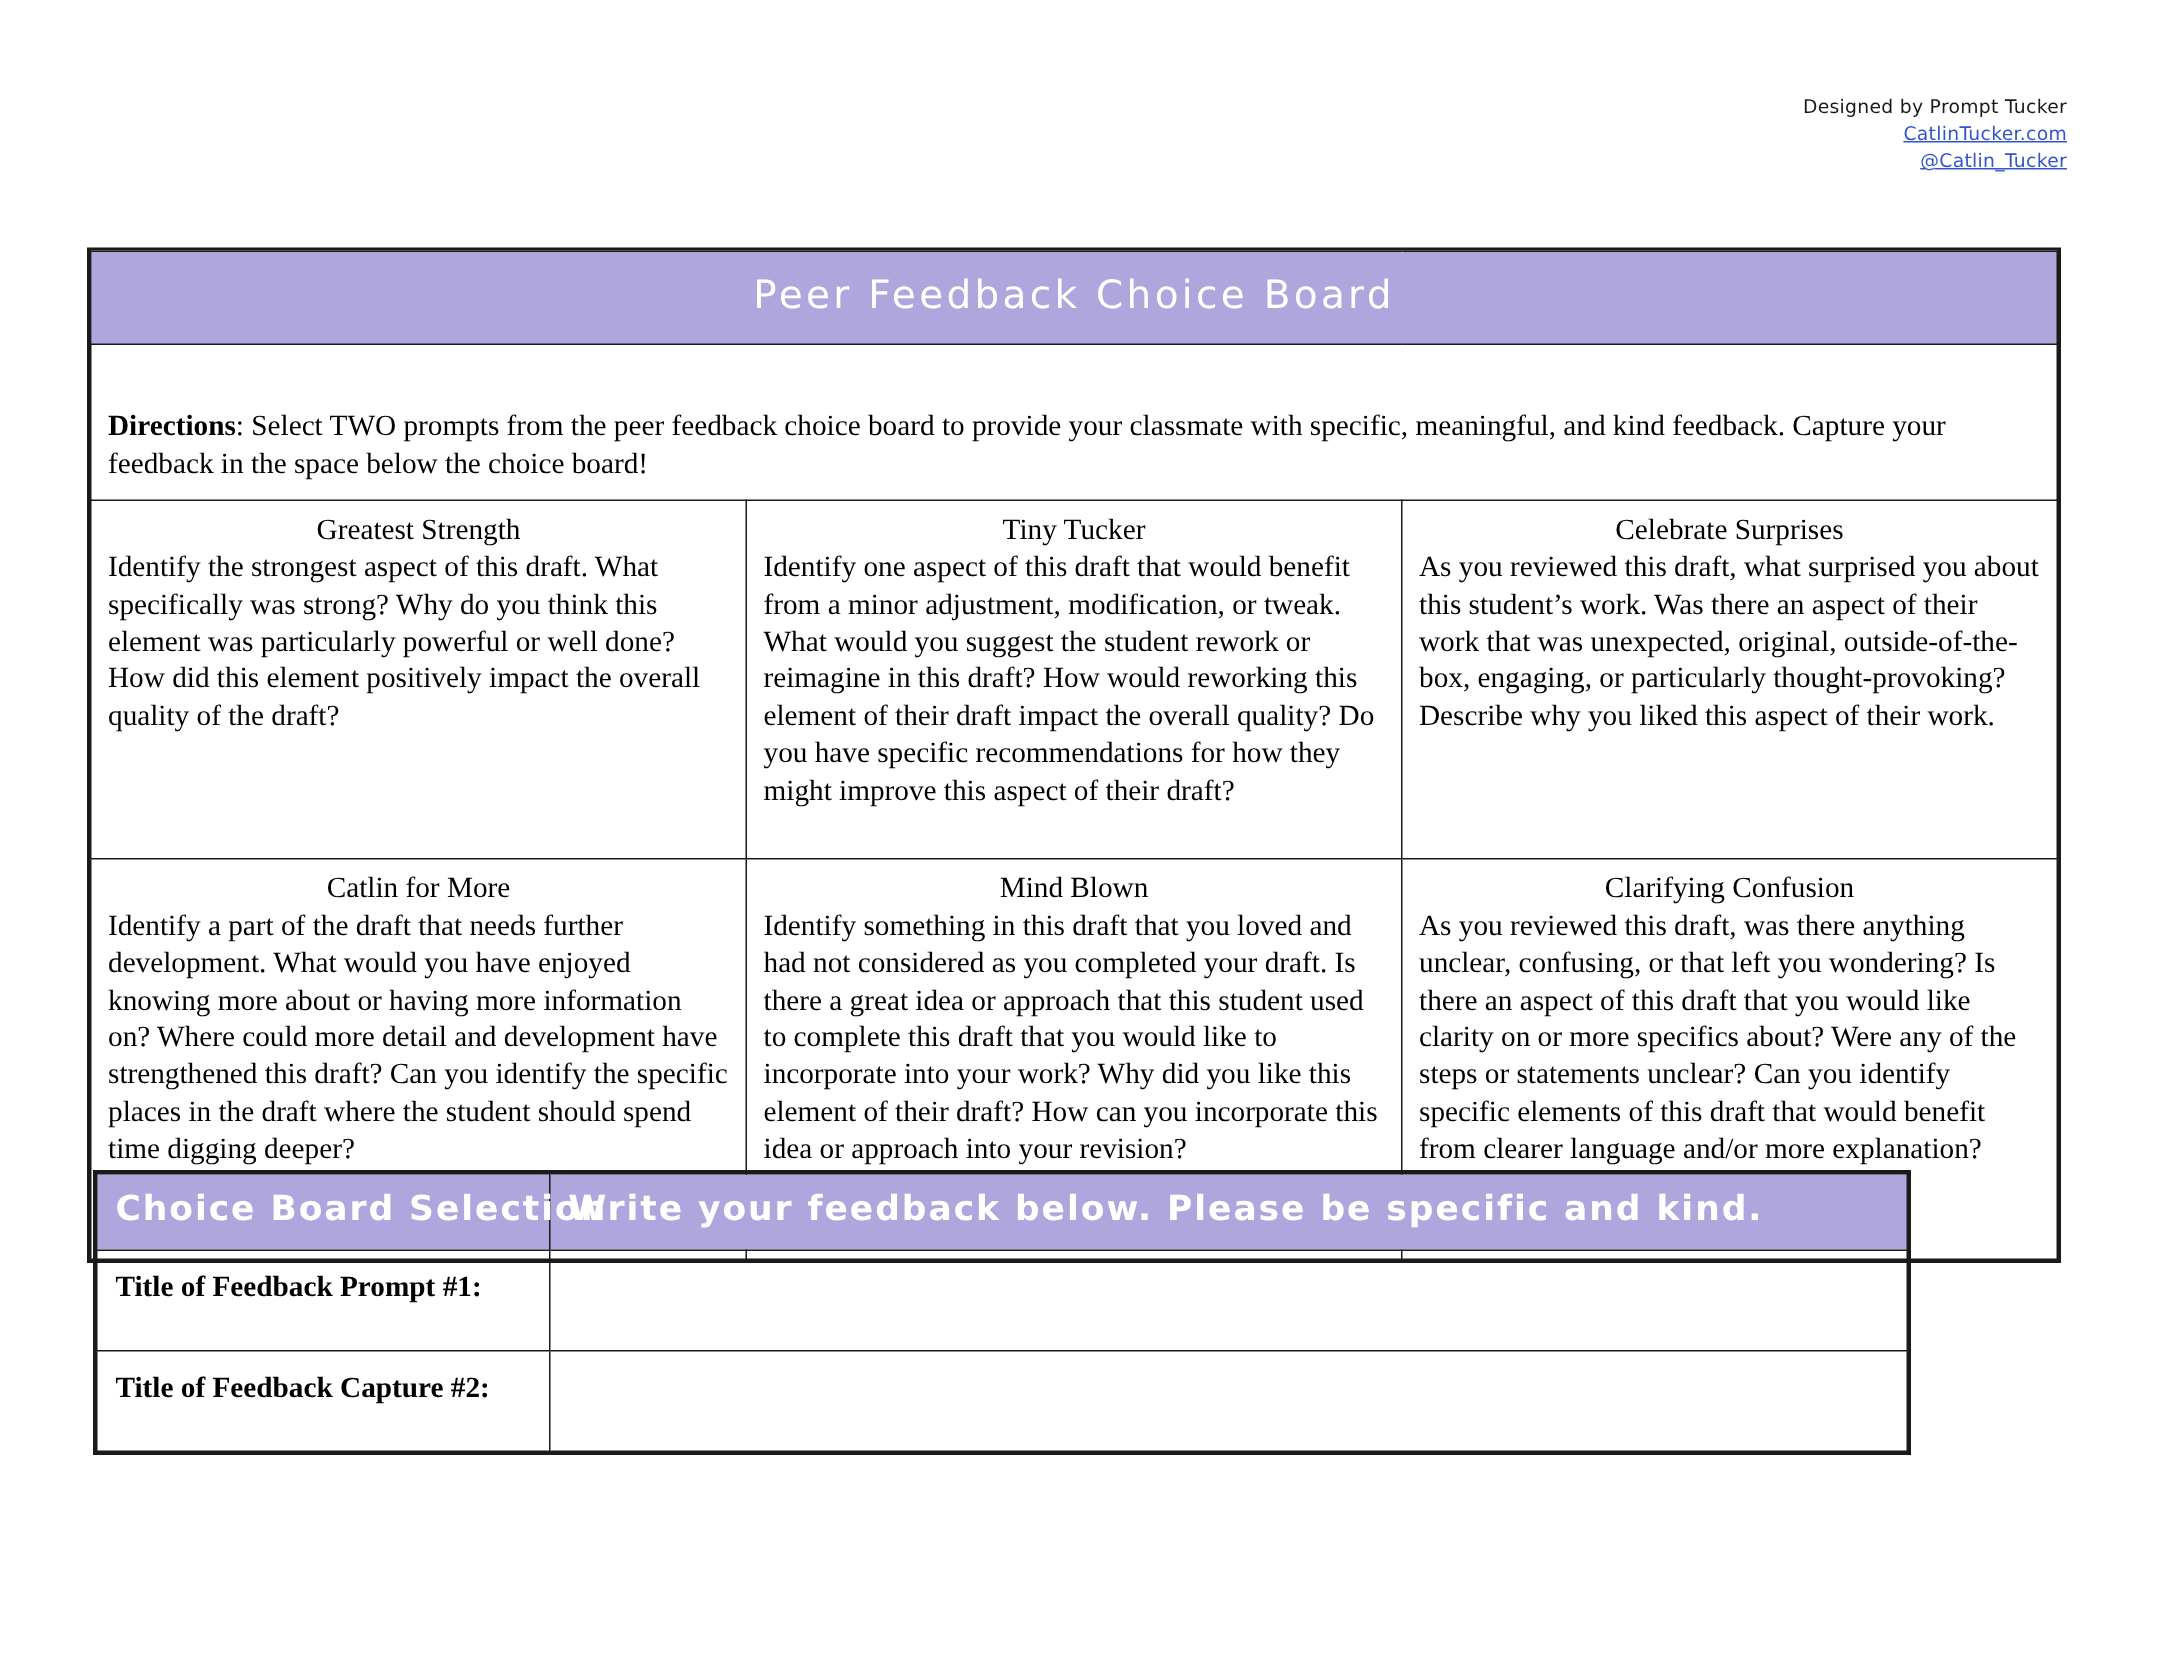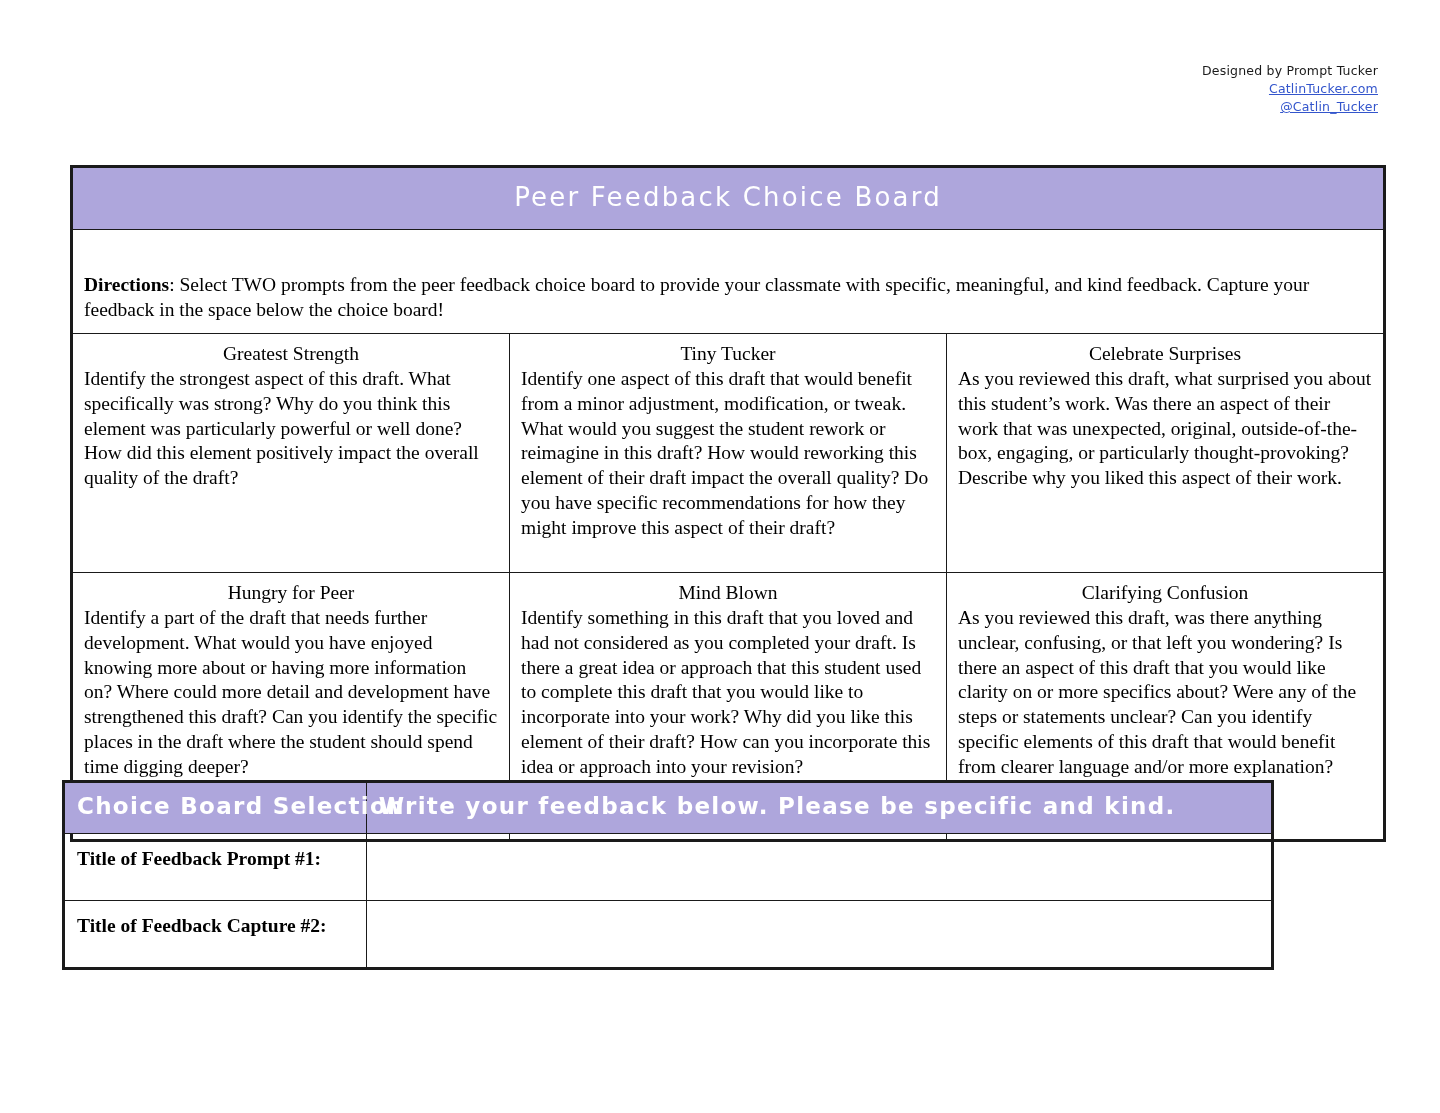--- a/index.html
+++ b/index.html
@@ -36,21 +36,21 @@
     font-size: 12.5px;
     color: #3355cc;
     text-decoration: underline;
     white-space: nowrap;
     letter-spacing: 0.2px;
   }
 
   
   .board {
     position: absolute;
-    left: 70px;
+    left: 58px;
     top: 165px;
     width: 1316px;
     border: 2px solid #1a1a1a;
     border-collapse: collapse;
     box-sizing: border-box;
   }
   .board table {
     width: 100%;
     border-collapse: collapse;
     table-layout: fixed;
@@ -180,21 +180,21 @@
         <div class="prompt-title">Tiny Tucker</div>
         <div class="prompt-body">Identify one aspect of this draft that would benefit from a minor adjustment, modification, or tweak. What would you suggest the student rework or reimagine in this draft? How would reworking this element of their draft impact the overall quality? Do you have specific recommendations for how they might improve this aspect of their draft?</div>
       </td>
       <td class="prompt-cell">
         <div class="prompt-title">Celebrate Surprises</div>
         <div class="prompt-body">As you reviewed this draft, what surprised you about this student’s work. Was there an aspect of their work that was unexpected, original, outside-of-the-box, engaging, or particularly thought-provoking? Describe why you liked this aspect of their work.</div>
       </td>
     </tr>
     <tr class="row2">
       <td class="prompt-cell">
-        <div class="prompt-title">Hungry for Peer</div>
+        <div class="prompt-title">Catlin for More</div>
         <div class="prompt-body">Identify a part of the draft that needs further development. What would you have enjoyed knowing more about or having more information on? Where could more detail and development have strengthened this draft? Can you identify the specific places in the draft where the student should spend time digging deeper?</div>
       </td>
       <td class="prompt-cell">
         <div class="prompt-title">Mind Blown</div>
         <div class="prompt-body">Identify something in this draft that you loved and had not considered as you completed your draft. Is there a great idea or approach that this student used to complete this draft that you would like to incorporate into your work? Why did you like this element of their draft? How can you incorporate this idea or approach into your revision?</div>
       </td>
       <td class="prompt-cell">
         <div class="prompt-title">Clarifying Confusion</div>
         <div class="prompt-body">As you reviewed this draft, was there anything unclear, confusing, or that left you wondering? Is there an aspect of this draft that you would like clarity on or more specifics about? Were any of the steps or statements unclear? Can you identify specific elements of this draft that would benefit from clearer language and/or more explanation?</div>
       </td>

